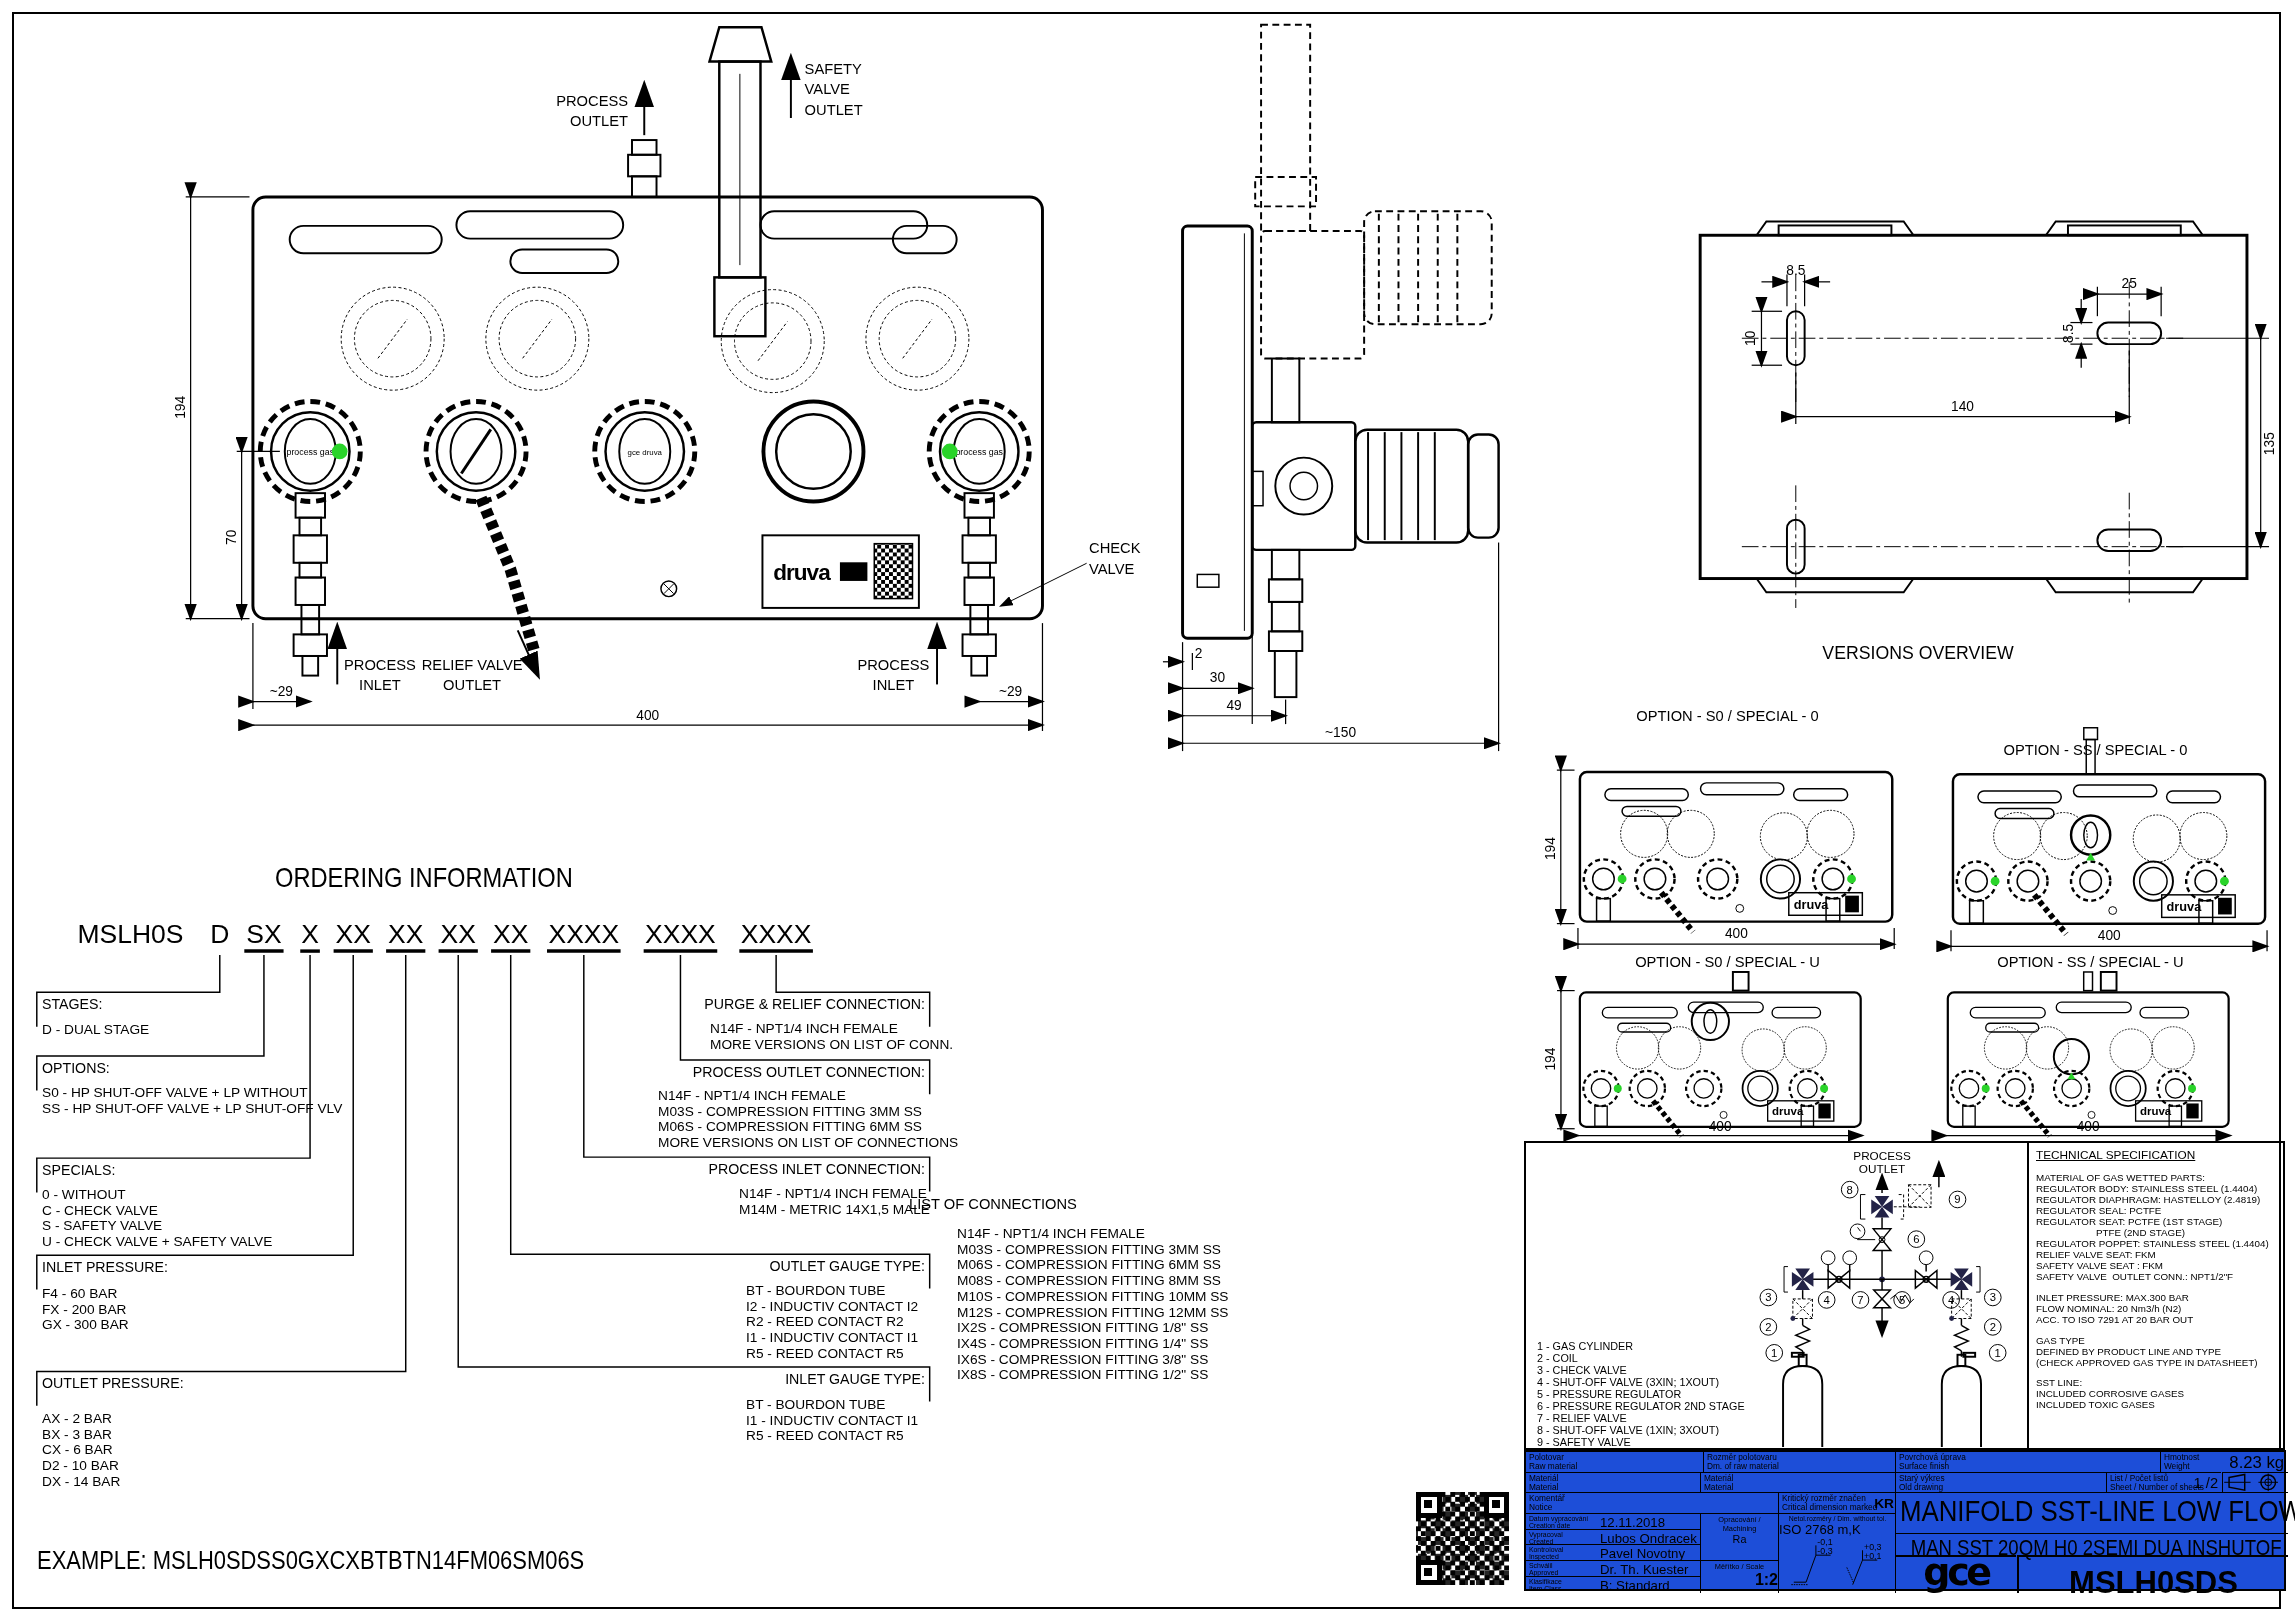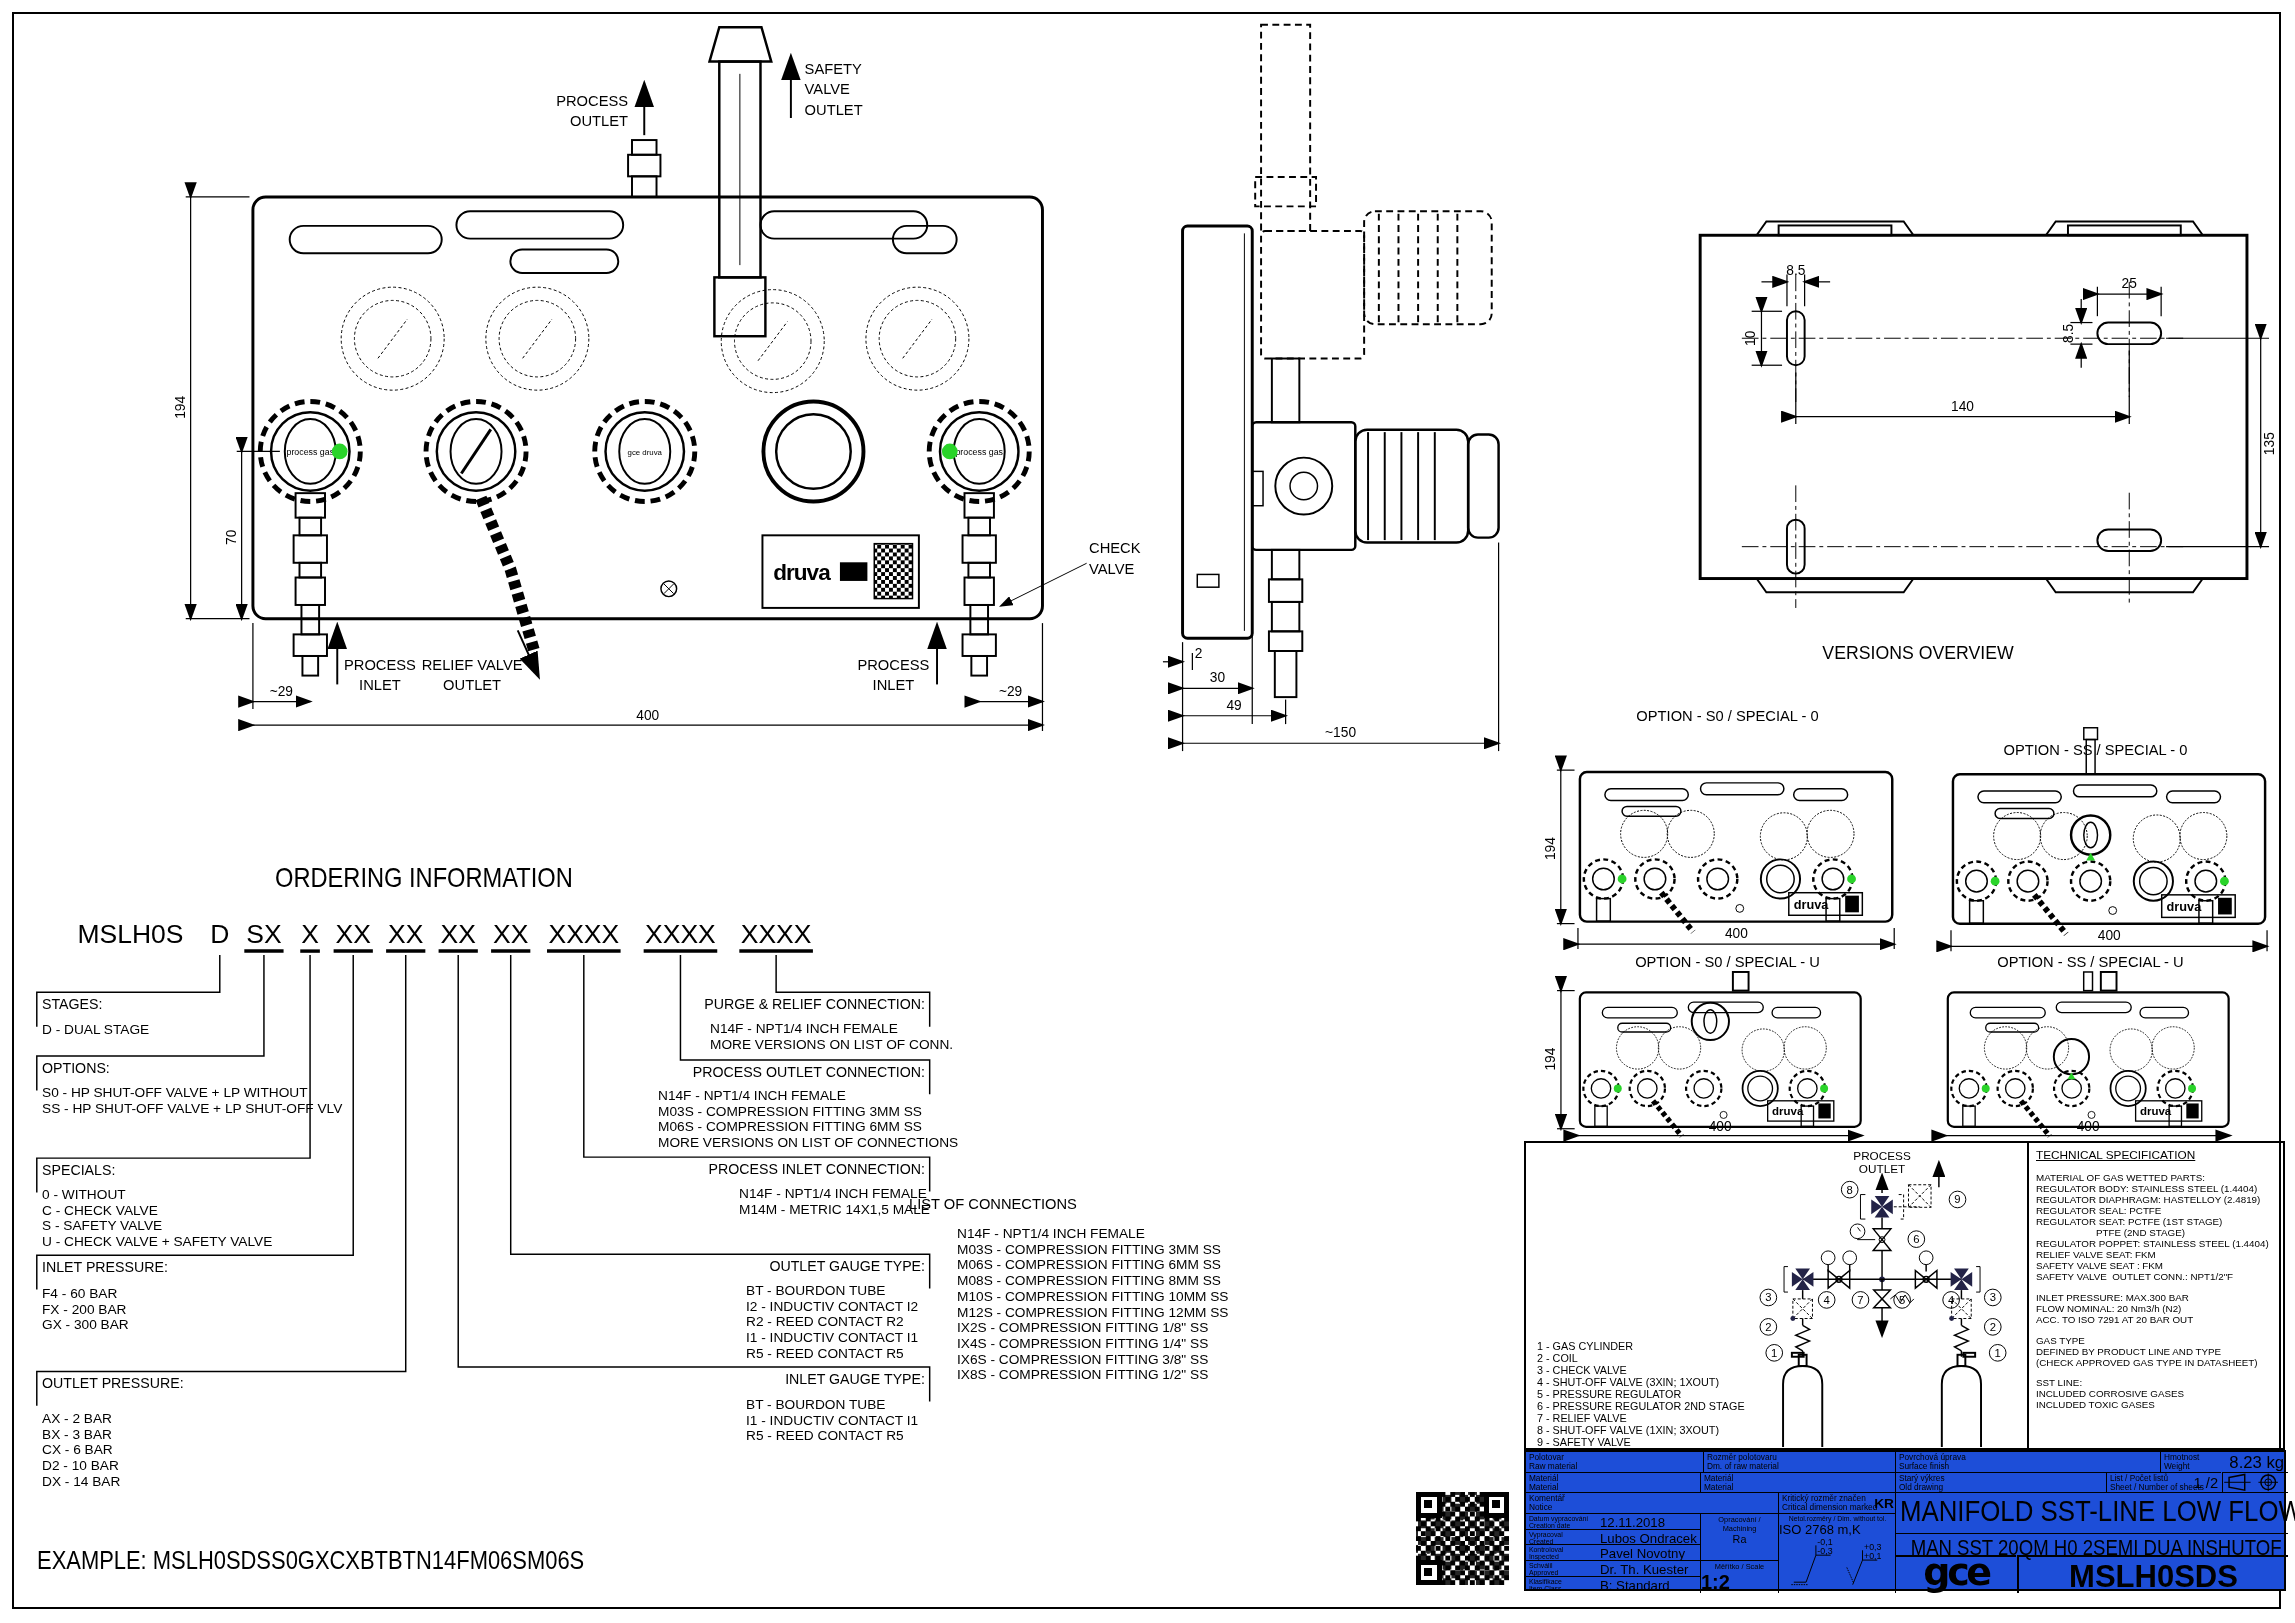--- a/index.html
+++ b/index.html
@@ -789,21 +789,21 @@
     <div class="cz" style="line-height:7.4px;font-size:6.9px"><span>Klasifikace</span><br><span>Item Class</span></div>
     <div style="position:absolute;left:74px;top:0.5px;font-size:13.2px" data-name="item-class">B: Standard</div>
       </div>
 
   <div class="cell" style="left:174px;top:61px;width:78px;height:47px">
     <div style="text-align:center;font-size:7.4px;padding-top:1px">Opracování / Machining</div>
     <div style="text-align:center;font-size:10.8px" data-name="machining-ra">Ra</div>
       </div>
   <div class="cell" style="left:174px;top:108px;width:78px;height:33px">
     <div style="text-align:center;font-size:7.4px;padding-top:1px">Měřítko / Scale</div>
-    <div style="text-align:left;font-size:20px;font-weight:bold" data-name="scale-value">1:2</div>
+    <div style="text-align:right;font-size:16px;font-weight:bold" data-name="scale-value">1:2</div>
       </div>
 
   <div class="cell" style="left:252px;top:61px;width:118px;height:80px">
     <div style="text-align:center;font-size:6.9px;padding-top:1px">Netol.rozměry / Dim. without tol.</div>
     <div style="text-align:left;font-size:13px" data-name="iso-tolerance">ISO 2768 m,K</div>
     <svg width="116" height="54" viewBox="0 0 236 110" style="position:absolute;left:0;top:23.6px" data-name="surface-finish-icon">
       <polyline points="30,90 55,90 75,35 75,15" class="ln thin"></polyline>
           <line x1="75" y1="35" x2="105" y2="35" class="ln thin"></line>
       <line x1="25" y1="95" x2="60" y2="95" stroke="#000" stroke-width="2" stroke-dasharray="3 2"></line>
       <polyline points="150,95 170,45 170,25" class="ln thin"></polyline>
@@ -813,18 +813,18 @@
       <text x="78" y="32" font-size="18">-0,3</text>
       <text x="173" y="24" font-size="18">+0,3</text>
       <text x="173" y="42" font-size="18">+0,1</text>
     </svg>
   </div>
 
   <div class="cell" style="left:369px;top:103px;width:121px;height:38px;border-top:2.5px solid #000">
     <div data-name="gce-logo" style="font-family:'DejaVu Sans',sans-serif;font-weight:800;font-size:38px;letter-spacing:-3.4px;text-align:center;margin-top:-6.9px">gce</div>
       </div>
   <div class="cell" style="left:491px;top:103px;width:271px;height:38px;border:2.5px solid #000;border-right:none;border-bottom:none">
-    <div data-name="part-number" style="font-size:31px;font-weight:bold;text-align:center;margin-top:2px">MSLH0SDS</div>
+    <div data-name="part-number" style="font-size:31px;font-weight:bold;text-align:center;margin-top:8px">MSLH0SDS</div>
       </div>
 </div>
 
 </div>
 
 
 </body></html>

